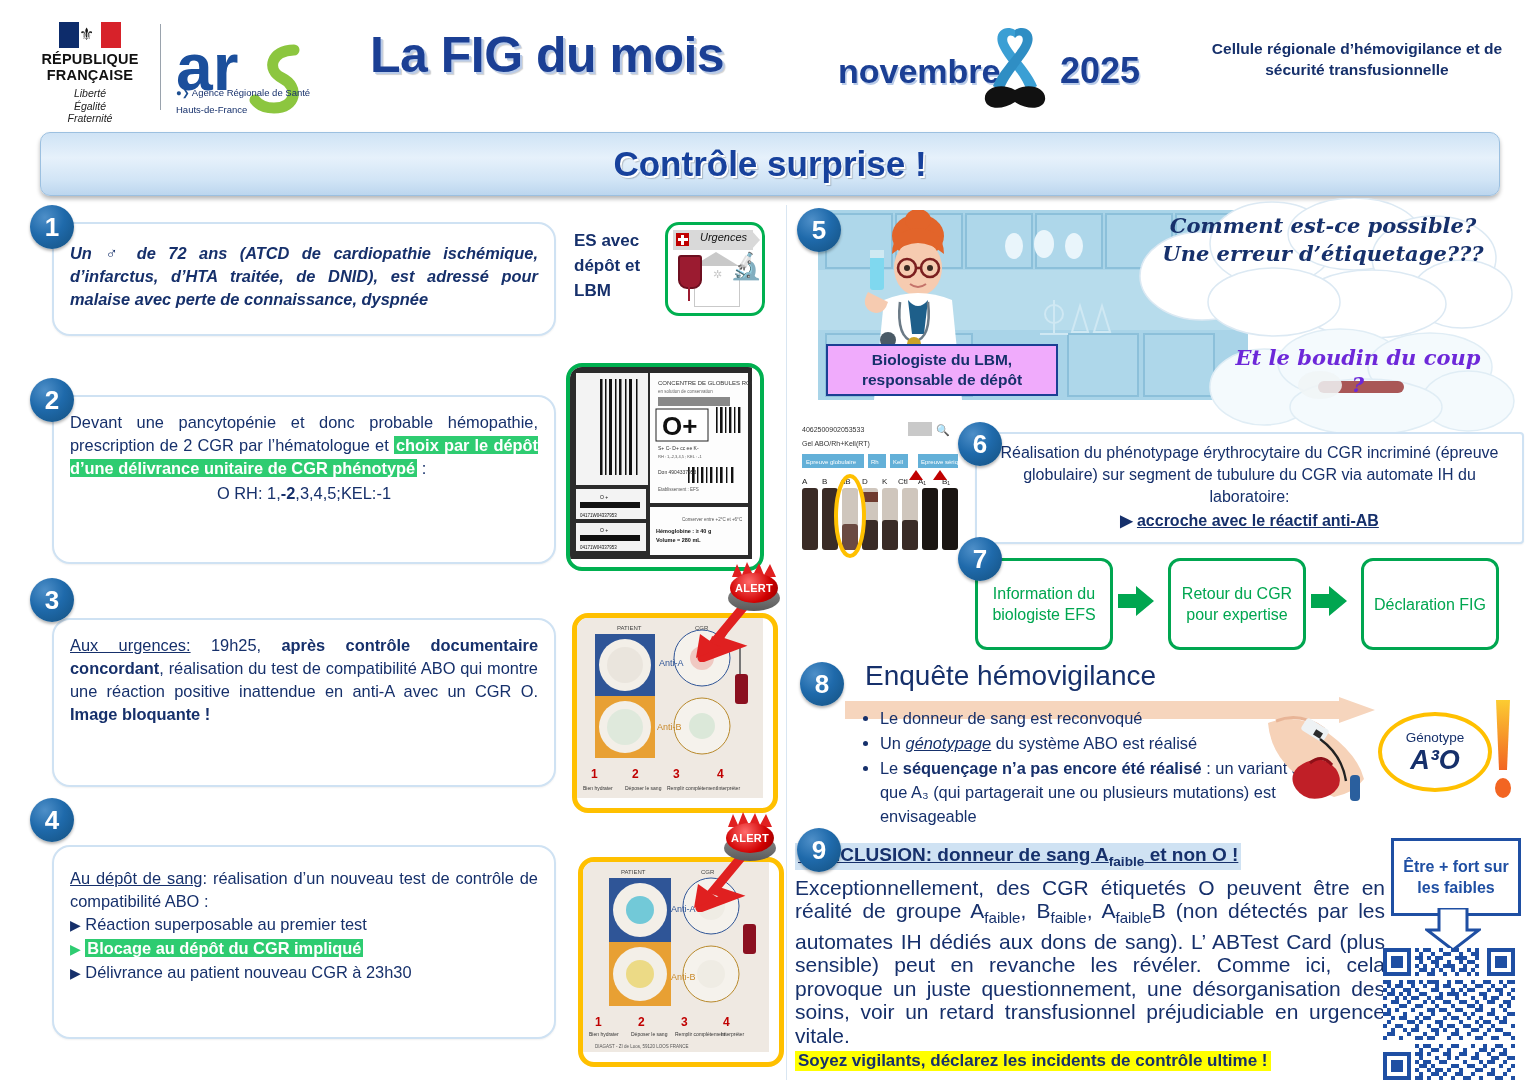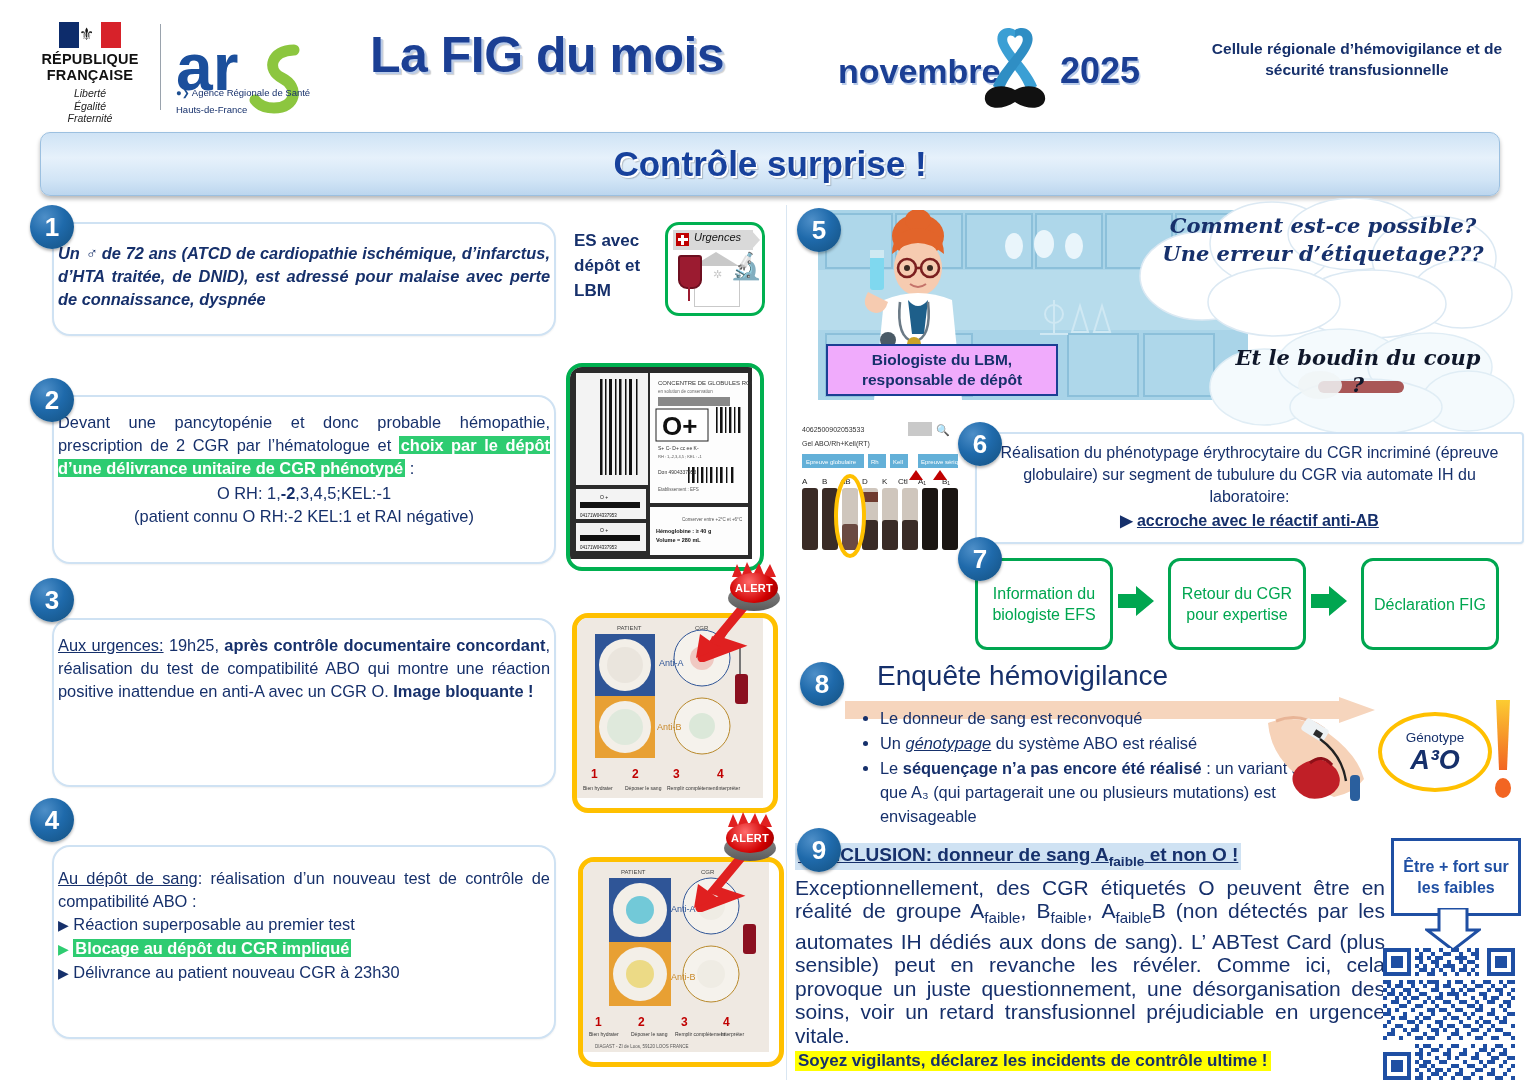--- a/index.html
+++ b/index.html
@@ -49,21 +49,21 @@
 
   
   .circ{position:absolute;width:44px;height:44px;border-radius:50%;
     background:radial-gradient(circle at 34% 28%, #4e8fc8 0%, #1f6aab 45%, #14507f 100%);
     color:#fff;font-size:26px;font-weight:bold;display:flex;align-items:center;justify-content:center;
     box-shadow:0 2px 3px rgba(0,0,0,.3);z-index:6;}
 
   
   .rbox{position:absolute;border:2px solid #cfe2f3;border-radius:18px;background:#fff;
     box-shadow:0 1px 2px rgba(0,0,0,.06);}
-  .rbox-in{padding:12px 4px;font-size:16.4px;line-height:23px;color:#16306b;}
+  .rbox-in{padding:12px 16px;font-size:16.4px;line-height:23px;color:#16306b;}
   .just{text-align:justify;}
   .ital{font-style:italic;font-weight:bold;}
   .hl-green{background:#2ecc71;color:#ffffff;font-weight:bold;padding:0 2px;}
   .b{font-weight:bold;}
   .u{text-decoration:underline;}
   .ctr{text-align:center;}
   .tri{color:#16306b;font-size:14px;}
   .tri-g{color:#2ecc71;font-size:14px;}
 
   
@@ -71,21 +71,21 @@
 
   
   .es-card{position:absolute;left:665px;top:222px;width:94px;height:88px;border:3px solid #00b050;
     border-radius:14px;background:#fff;overflow:hidden;}
   .urg-bar{position:absolute;left:5px;top:5px;width:80px;height:20px;background:#d9d9d9;}
   .urg-arrow{position:absolute;left:83px;top:5px;width:0;height:0;border-top:10px solid transparent;
     border-bottom:10px solid transparent;border-left:9px solid #d9d9d9;}
   .urg-cross{position:absolute;left:8px;top:8px;width:13px;height:13px;background:#c00000;}
   .urg-cross:before{content:"";position:absolute;left:5px;top:1.5px;width:3px;height:10px;background:#fff;}
   .urg-cross:after{content:"";position:absolute;left:1.5px;top:5px;width:10px;height:3px;background:#fff;}
-  .urg-txt{position:absolute;left:26px;top:6px;font-size:11px;font-style:italic;color:#111;}
+  .urg-txt{position:absolute;left:32px;top:6px;font-size:11px;font-style:italic;color:#111;}
   .hosp{position:absolute;left:26px;top:40px;width:44px;height:40px;border:1.6px solid #c9c9c9;}
   .hosp:before{content:"";position:absolute;left:-1.6px;top:-14px;width:0;height:0;
     border-left:23px solid transparent;border-right:23px solid transparent;border-bottom:14px solid #c9c9c9;}
   .hosp-star{position:absolute;left:18px;top:2px;font-size:11px;color:#c9c9c9;}
   .bagicon{position:absolute;left:10px;top:30px;width:20px;height:30px;background:#9b1b30;
     border-radius:3px 3px 9px 9px;border:2px solid #6d0f20;}
   .bagicon:after{content:"";position:absolute;left:8px;top:30px;width:2px;height:14px;background:#9b1b30;}
   .micro{position:absolute;left:62px;top:28px;font-size:26px;color:#1f6fbf;line-height:26px;}
 
   
@@ -107,34 +107,34 @@
   
   .labphoto{position:absolute;left:818px;top:210px;width:430px;height:190px;
     background:linear-gradient(180deg,#bfe0f0 0%,#a8d3e8 55%,#8fc3df 100%);overflow:hidden;}
   .bioname{position:absolute;left:826px;top:344px;width:228px;height:48px;background:#f0abfc;
     border:2px solid #1b3f94;display:flex;align-items:center;justify-content:center;text-align:center;
     font-size:15.5px;font-weight:bold;color:#16306b;line-height:20px;z-index:5;}
 
   .cloud{position:absolute;}
   .cloudtxt{position:absolute;text-align:center;color:#16306b;font-size:21px;line-height:28px;
     font-family:"DejaVu Serif", serif;font-style:italic;font-weight:bold;z-index:3;}
-  .cloudtxt2{position:absolute;text-align:center;color:#0f172a;font-size:21px;line-height:27px;
+  .cloudtxt2{position:absolute;text-align:center;color:#6d28d9;font-size:21px;line-height:27px;
     font-family:"DejaVu Serif", serif;font-style:italic;font-weight:bold;z-index:3;}
 
   
   .tubes{position:absolute;left:800px;top:420px;width:160px;height:140px;background:#fff;overflow:hidden;}
 
   
   .gbox{position:absolute;border:3px solid #00a650;border-radius:12px;background:#fff;
     display:flex;align-items:center;justify-content:center;text-align:center;color:#00a650;
     font-size:16px;line-height:21px;}
   .garrow{position:absolute;width:38px;height:34px;}
 
   
-  .enq-title{position:absolute;left:865px;top:660px;font-size:28px;color:#16306b;margin-left:12px;}
+  .enq-title{position:absolute;left:865px;top:660px;font-size:28px;color:#16306b;}
   .peach-arrow{position:absolute;left:845px;top:697px;width:530px;height:26px;}
   .bullets{position:absolute;left:862px;top:706px;width:470px;font-size:16.4px;line-height:24px;color:#16306b;}
   .bullets li{margin-bottom:1px;}
   .bullets ul{margin:0;padding-left:18px;}
 
   .genotype{position:absolute;left:1378px;top:712px;width:106px;height:72px;border:4px solid #ffc000;
     border-radius:50%;display:flex;flex-direction:column;align-items:center;justify-content:center;}
   .geno-lbl{font-size:13.5px;color:#16306b;}
   .geno-val{font-size:27px;font-weight:bold;font-style:italic;color:#16306b;line-height:30px;}
   .excl{position:absolute;left:1492px;top:700px;width:22px;height:100px;}
@@ -238,21 +238,20 @@
 
   <div class="circ" style="left:30px;top:378px;">2</div>
   <div class="rbox" style="left:52px;top:395px;width:500px;height:165px;">
     <div class="rbox-in" style="padding-top:14px;">
       <div class="just">
         <span>Devant une pancytopénie et donc probable hémopathie, prescription de 2 CGR par l’hématologue et </span><span class="hl-green">choix par le dépôt d’une délivrance unitaire de CGR phénotypé</span><span> :</span>
       </div>
       <div class="ctr" style="margin-top:2px;">
         <span>O RH: 1,</span><span class="b">-2</span><span>,3,4,5;KEL:-1</span>
       </div>
-      <div class="ctr">(patient connu O RH:-2 KEL:1 et RAI négative)</div>
     </div>
   </div>
 
   <div class="photo ph-green" style="left:566px;top:363px;width:190px;height:200px;">
     <svg width="182" height="192" viewBox="0 0 182 192">
       <rect x="0" y="0" width="182" height="192" fill="#2b2b2b"></rect>
       <rect x="6" y="6" width="72" height="112" fill="#f3f3f3"></rect>
       <g fill="#111">
         <rect x="30" y="12" width="2.5" height="96"></rect>
           <rect x="35" y="12" width="1.5" height="96"></rect>

